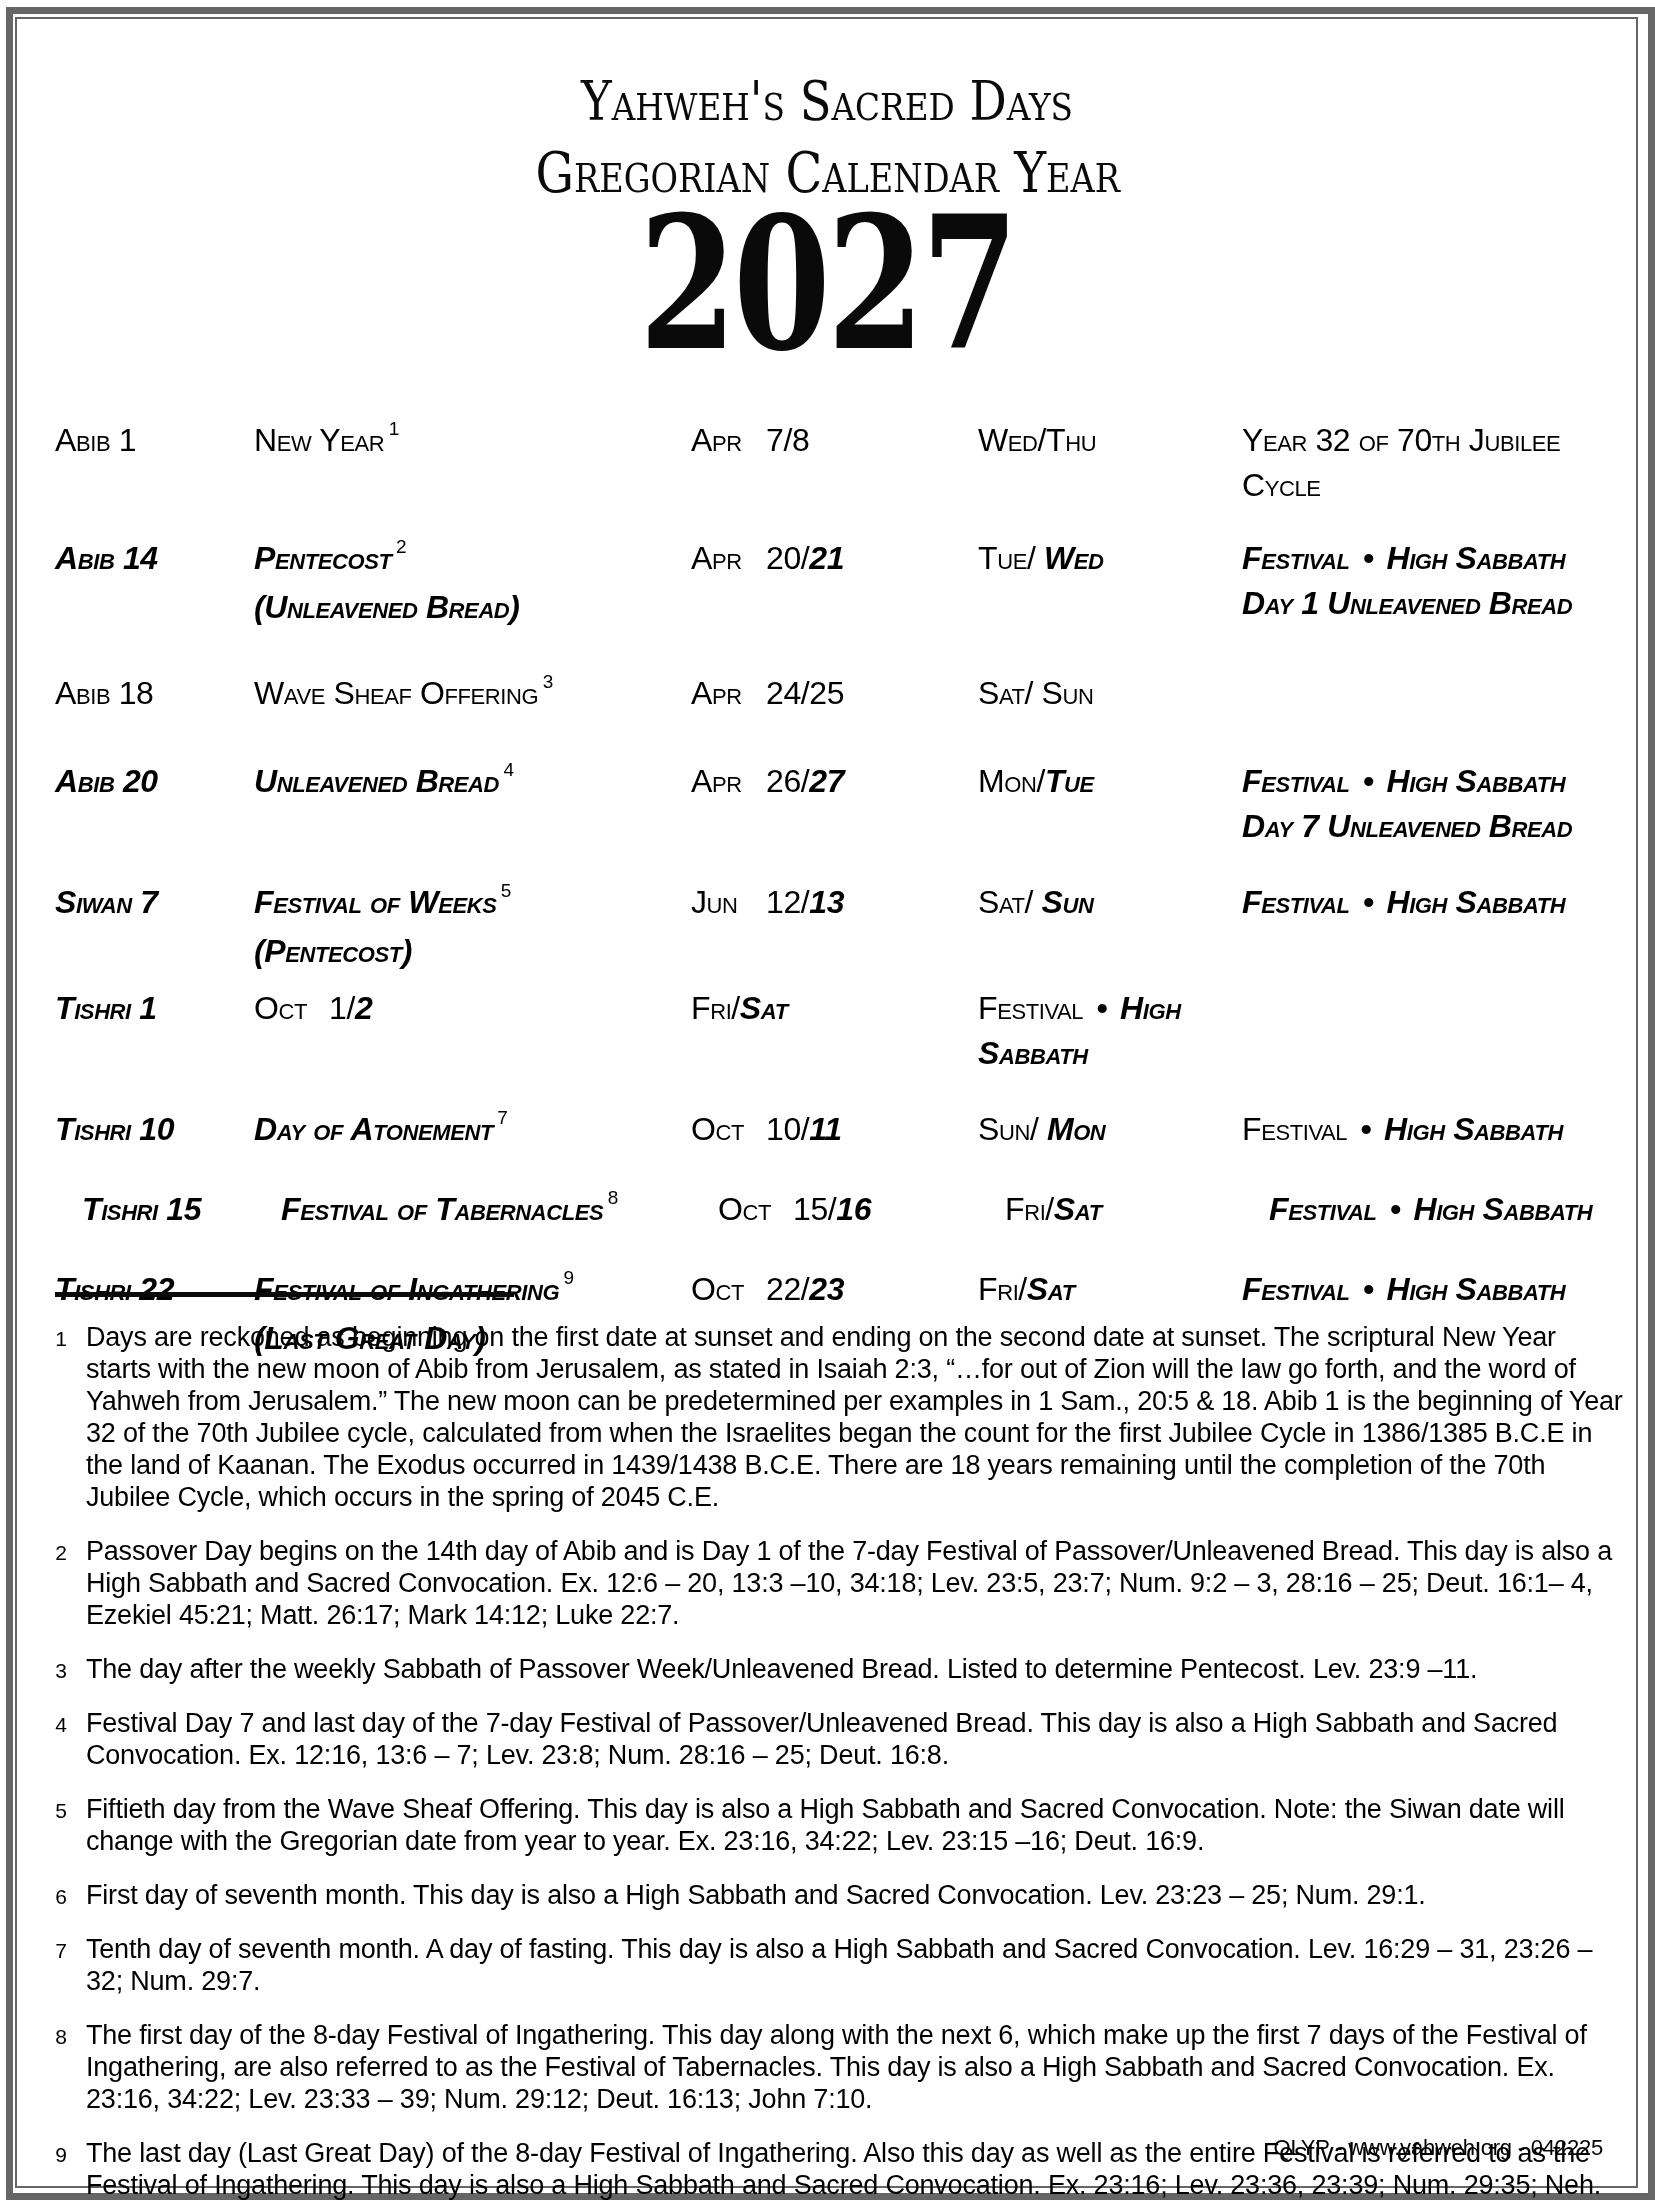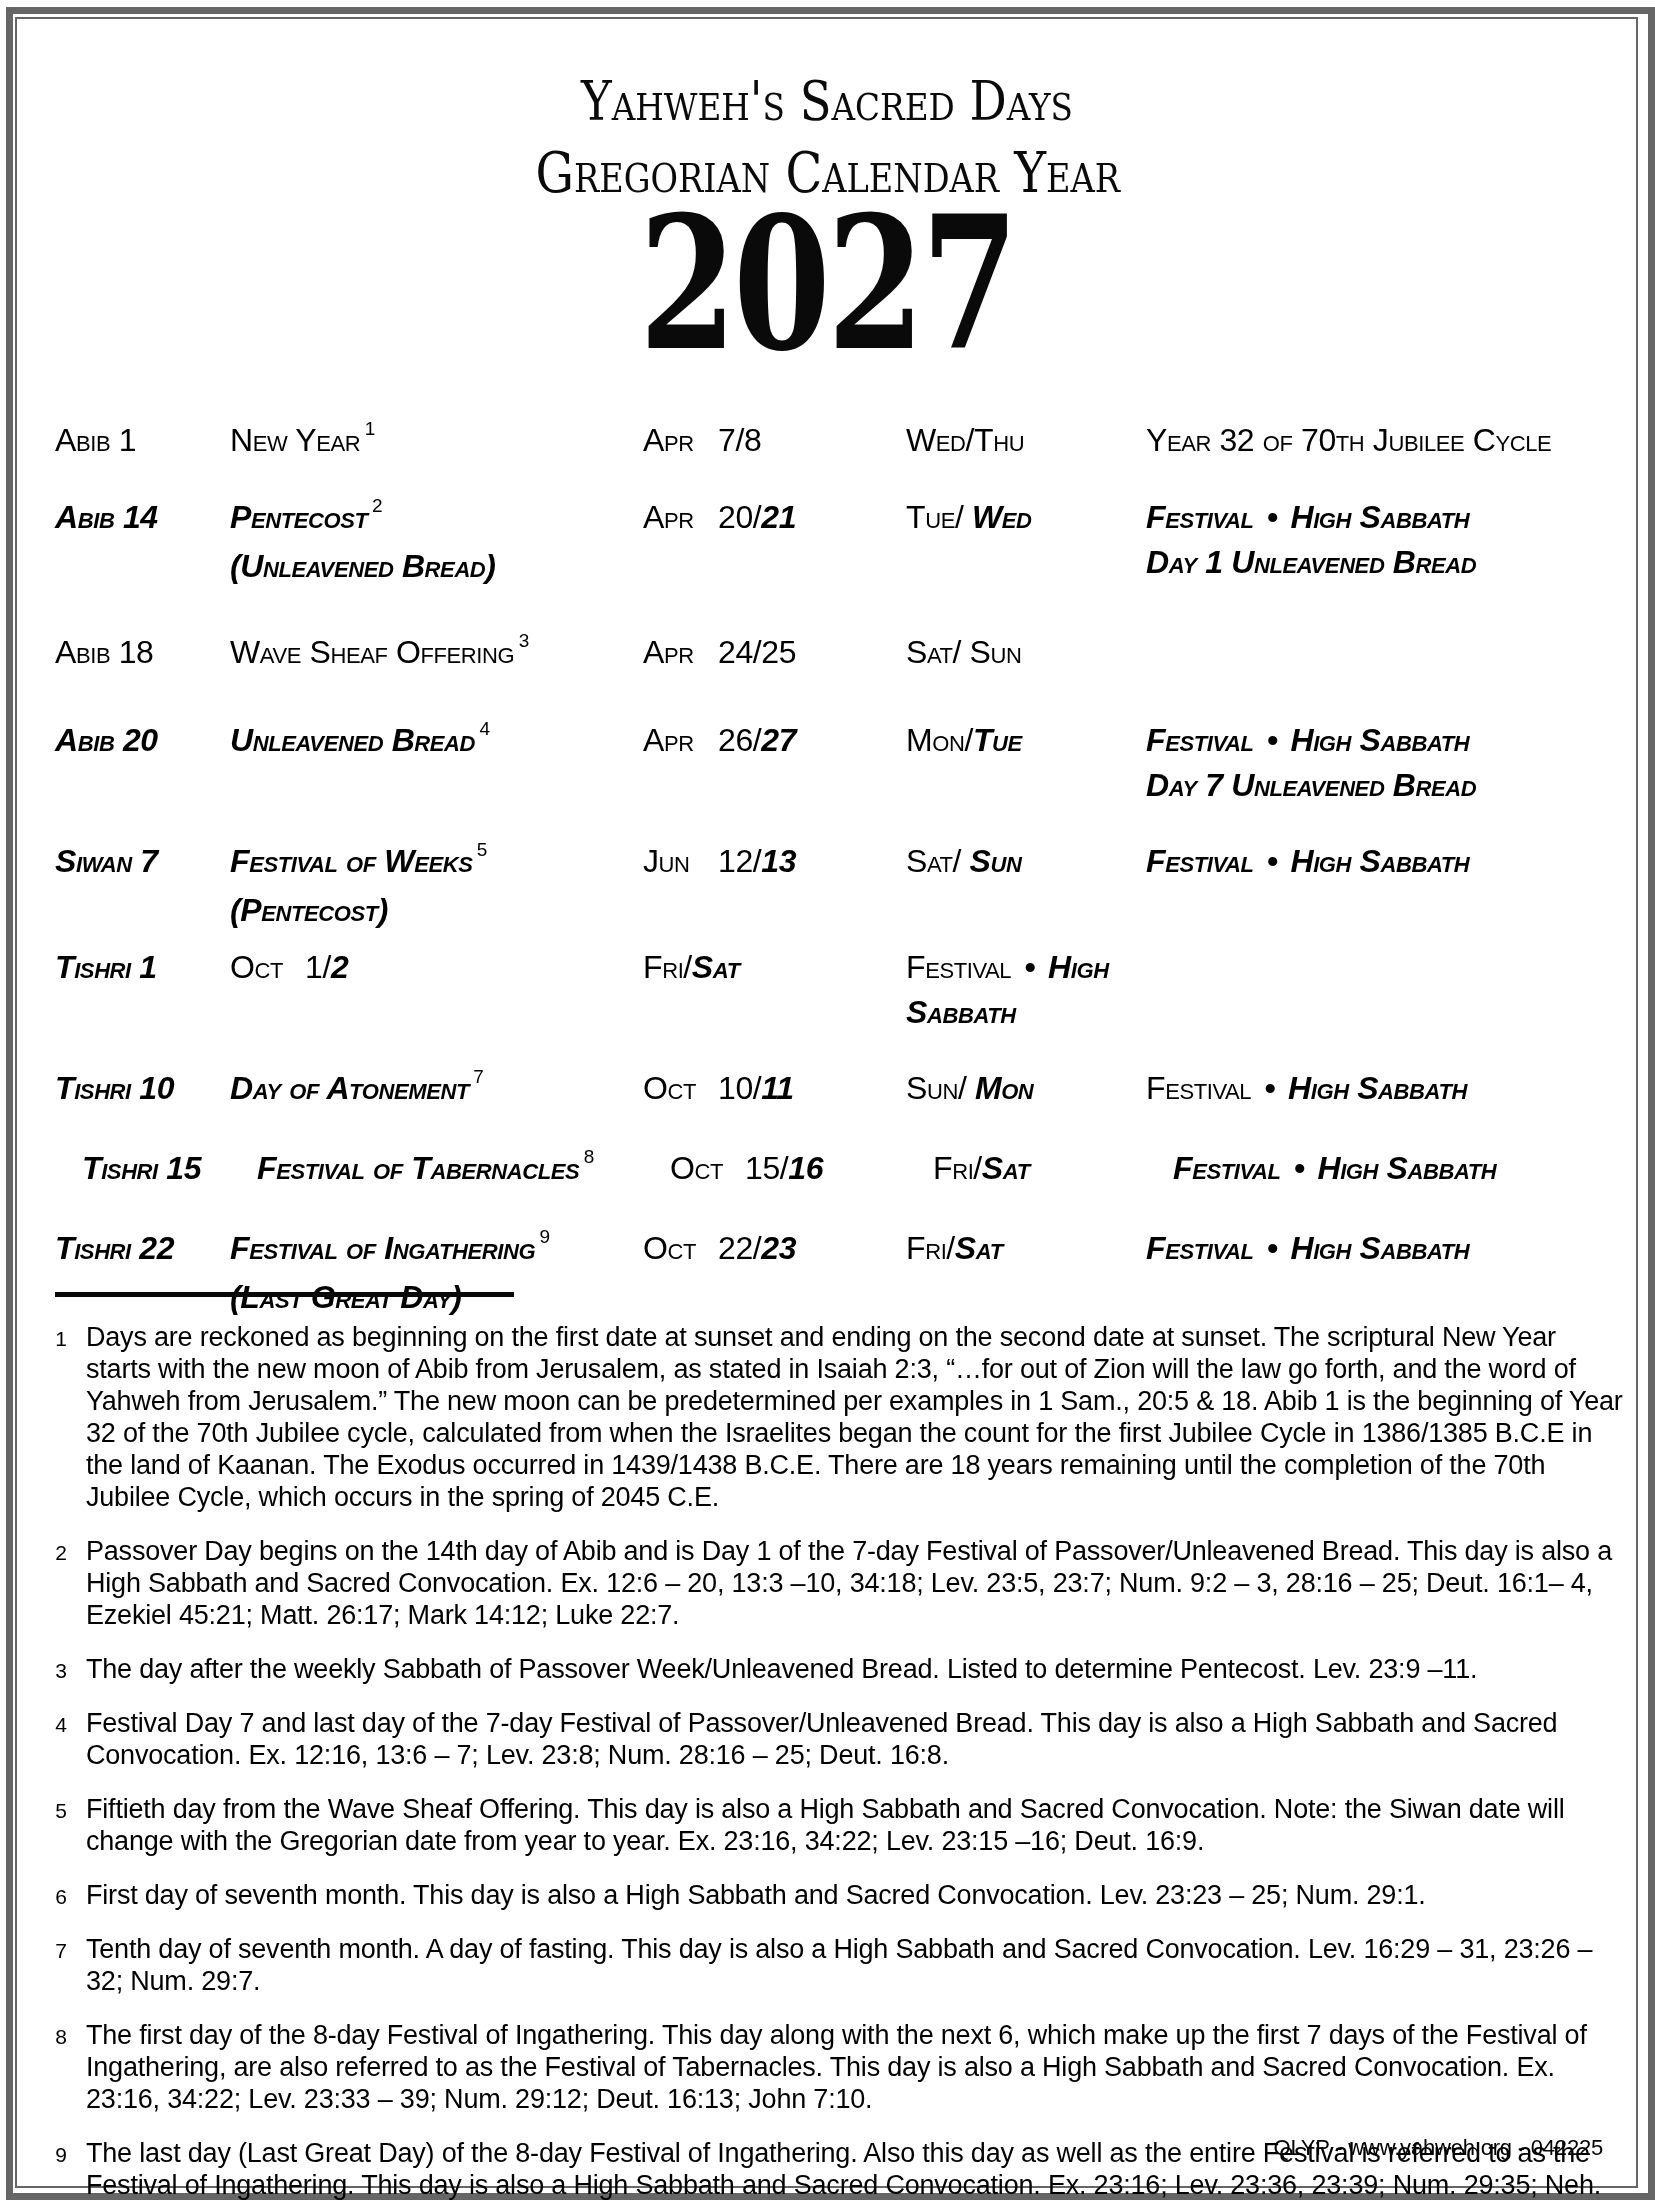--- a/index.html
+++ b/index.html
@@ -16,21 +16,21 @@
   .t1{top:58px;font-size:54px;line-height:88px;}
   .t2{top:129px;font-size:56px;line-height:88px;}
   .condense{display:inline-block;transform:scaleX(0.86);transform-origin:50% 50%;white-space:nowrap;}
   .year-block{position:absolute;left:0;top:191px;width:1655px;text-align:center;
        font-family:"DejaVu Serif",serif;font-weight:bold;font-size:184px;line-height:184px;color:#0a0a0a;}
   .year-block .condense{transform:scaleX(0.76);letter-spacing:-4.4px;}
 
   
   .festival-table{position:absolute;left:55px;top:418px;width:1564px;
        font-variant:small-caps;font-size:32px;line-height:45px;letter-spacing:-0.4px;}
-  .trow{display:grid;grid-template-columns:175px 413px 263px 240px 1fr;align-items:start;}
+  .trow{display:grid;grid-template-columns:175px 413px 263px 240px 1fr;align-items:start;gap:24px;}
   .trow:nth-child(1){margin-bottom:28px;}
   .trow:nth-child(2){margin-bottom:41px;}
   .trow:nth-child(3){margin-bottom:39px;}
   .trow:nth-child(4){margin-bottom:31px;}
   .trow:nth-child(5){margin-bottom:12px;}
   .trow:nth-child(6){margin-bottom:31px;}
   .trow:nth-child(7){margin-bottom:31px;}
   .trow:nth-child(8){margin-bottom:31px;margin-left:27px;}
   .l{font-weight:400;}
   .b{font-weight:700;font-style:italic;}

